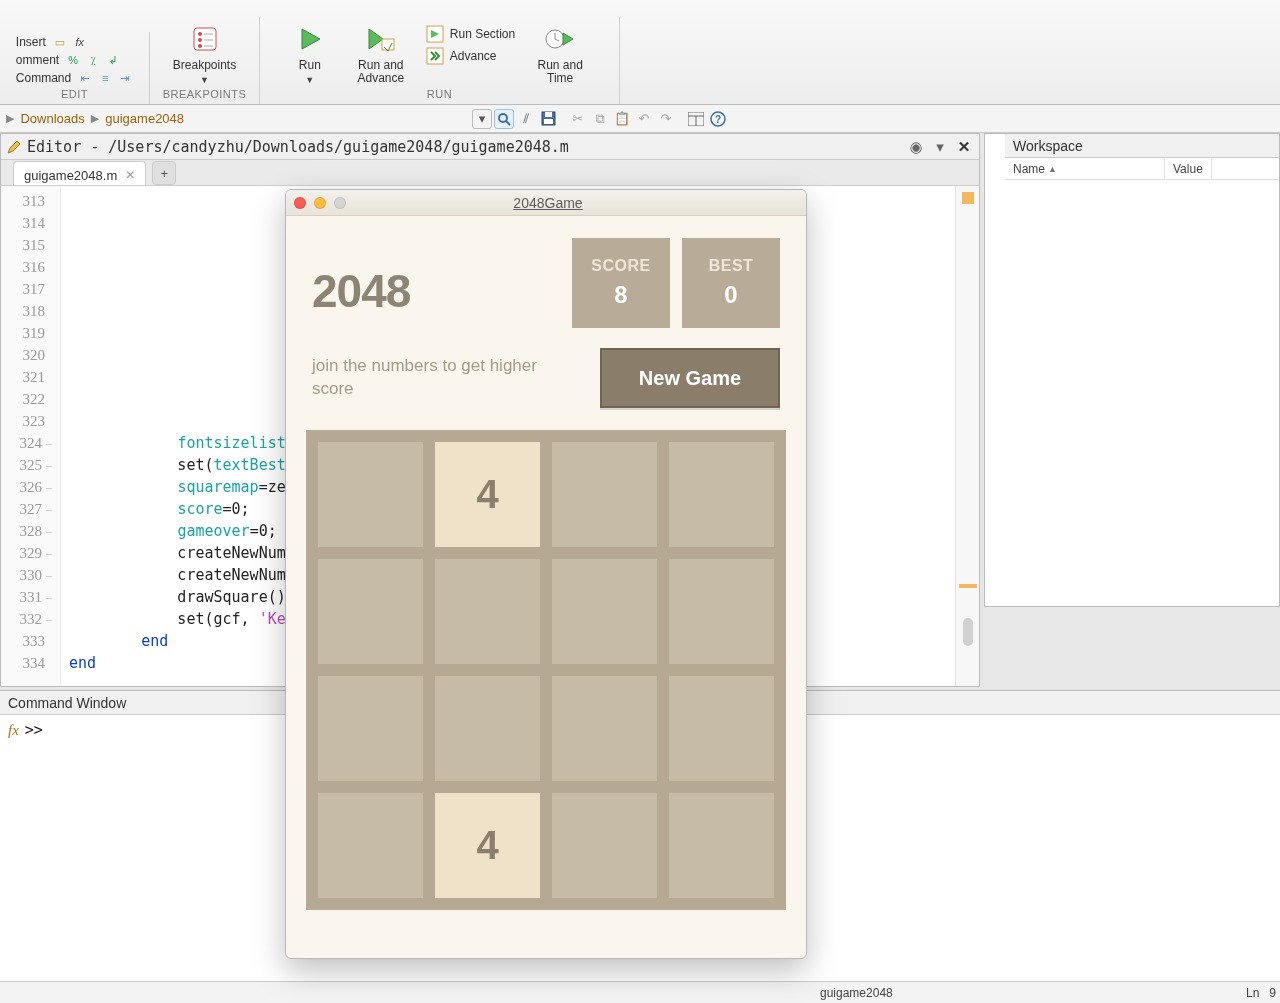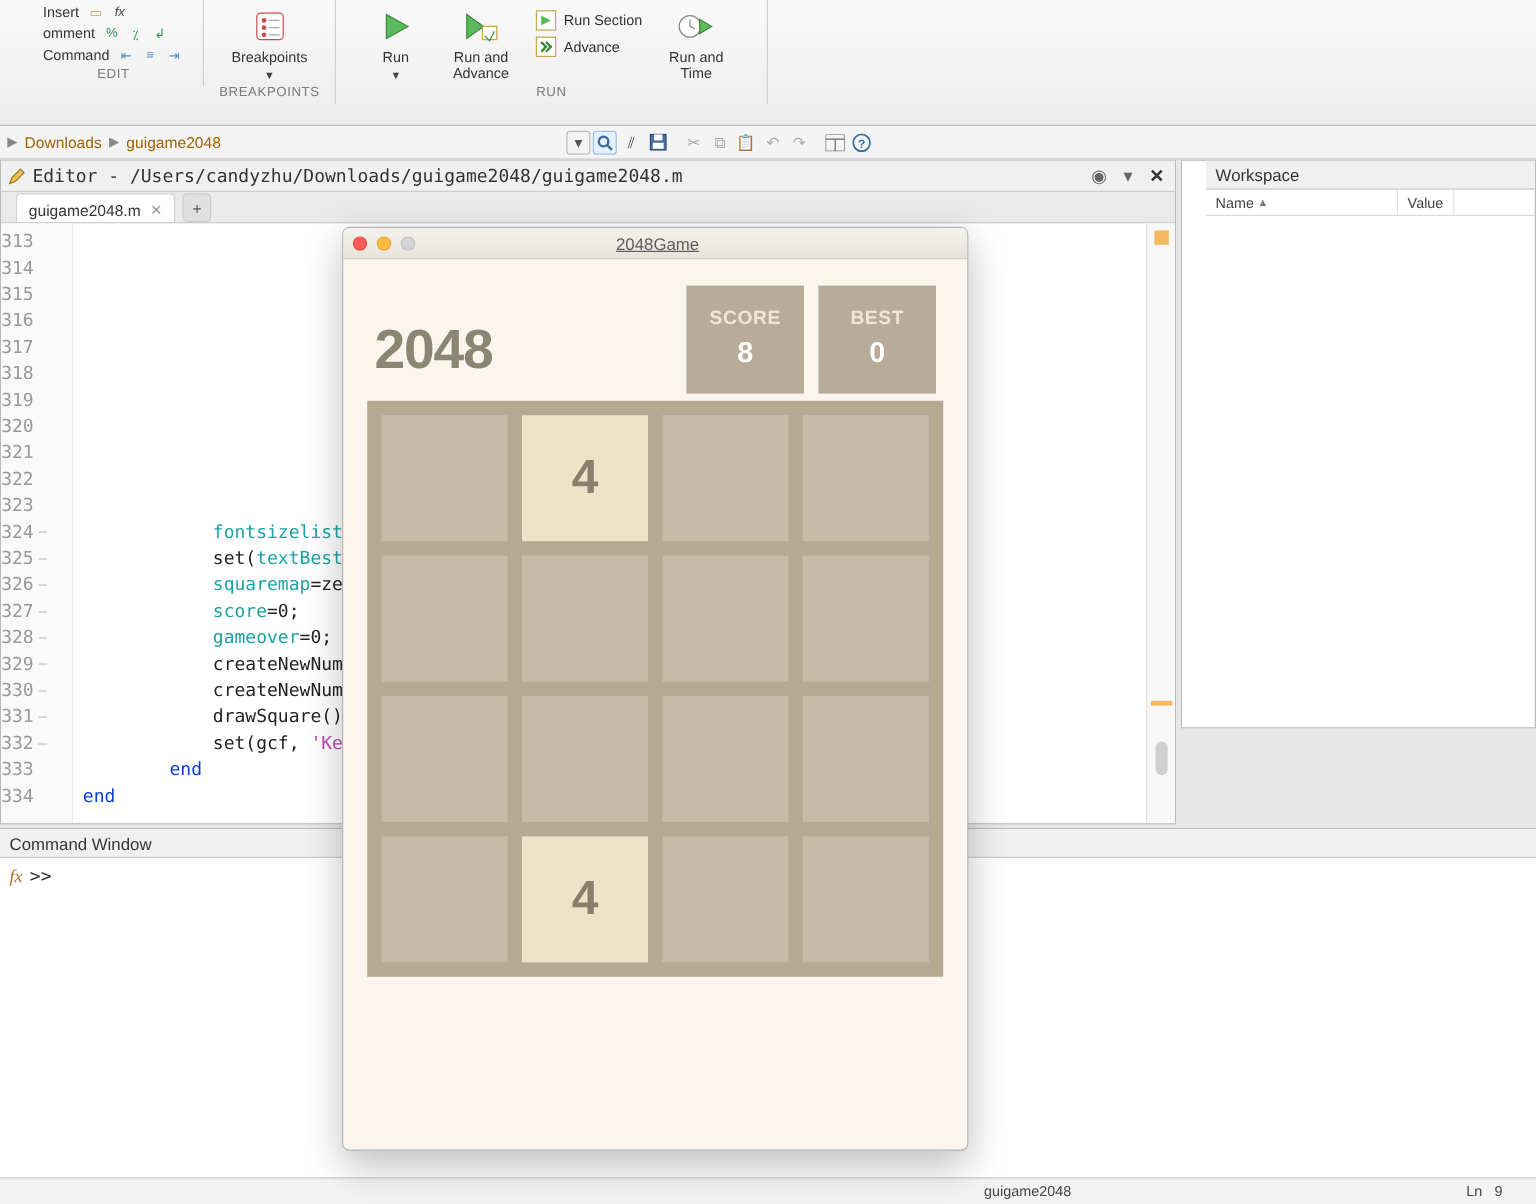--- a/index.html
+++ b/index.html
@@ -16,22 +16,21 @@
 
   
   .ribbon {
     position: absolute;
     left: 0; top: 0;
     width: 100%;
     height: 105px;
     background: linear-gradient(#f9f9f9, #ededed);
     border-bottom: 1px solid #bdbdbd;
     display: flex;
-    align-items: flex-start;
-    padding-left: 20px;
+    align-items: flex-end;
   }
   .ribbon-group {
     border-right: 1px solid #d0d0d0;
     padding: 0 8px;
     display: flex;
     flex-direction: column;
     align-items: center;
     justify-content: flex-start;
   }
   .ribbon-group .group-body {
@@ -108,21 +107,21 @@
   .tab-add { width:24px;height:24px; background:#e0e0e0; border:1px solid #ccc; border-radius:4px;
     display:flex; align-items:center; justify-content:center; color:#555; margin-left:2px;}
   .code-area {
     flex:1; display:flex; overflow:hidden;
     font-family: Menlo, Consolas, monospace; font-size:15px; line-height:22px;
   }
   .gutter {
     width:60px; background:#fafafa; color:#999; text-align:right;
     padding: 4px 8px 0 0; border-right:1px solid #eee;
   }
-  .gutter .ln { height:22px; display:flex; align-items:center; gap:4px;}
+  .gutter .ln { height:22px; display:flex; justify-content:flex-end; align-items:center; gap:4px;font-family:Liberation Serif, serif;}
   .gutter .dash { color:#bbb; font-size:12px; }
   .code {
     flex:1; padding:4px 8px 0; color:#222; white-space:pre; position:relative;
   }
   .tok-kw { color:#0a40d1; }
   .tok-id { color:#1aa3a3; }
   .tok-str { color:#b84db8; }
   .code-right-strip {
     position:absolute; right:0; top:0; width:24px; height:100%;
     background:#f7f7f7; border-left:1px solid #e0e0e0;
@@ -162,21 +161,21 @@
   }
   .fx-icon { font-style:italic; color:#b07020; margin-right:6px; font-family: serif; }
 
   
   .statusbar {
     position:absolute; bottom:0; left:0; width:100%; height:22px;
     background:#f3f3f3; border-top:1px solid #ccc;
     display:flex; align-items:center; font-size:12px; color:#444;
   }
   .statusbar .sb-file { margin-left:820px; }
-  .statusbar .sb-ln { margin-left:auto; margin-right:28px; display:flex; gap:10px;}
+  .statusbar .sb-ln { margin-left:auto; margin-right:4px; display:flex; gap:10px;}
 
   
   .game-window {
     position:absolute;
     top:189px; left:285px; width:522px; height:770px;
     background:#faf6ee;
     border:1px solid #b6b6b6;
     border-radius:6px;
     box-shadow: 0 12px 32px rgba(0,0,0,0.25);
     display:flex; flex-direction:column;
@@ -501,20 +500,24 @@
         <div class="lbl">SCORE</div>
         <div class="val">8</div>
       </div>
       <div class="score-box">
         <div class="lbl">BEST</div>
         <div class="val">0</div>
       </div>
     </div>
   </div>
 
+  <div class="game-sub">
+    <div class="hint">join the numbers to get higher score</div>
+    <div class="btn-new">New Game</div>
+  </div>
 
   <div class="board-wrap">
     <div class="board" id="board">
         <div class="cell"></div>
         <div class="cell tile-4">4</div>
         <div class="cell"></div>
         <div class="cell"></div>
         <div class="cell"></div>
         <div class="cell"></div>
         <div class="cell"></div>

